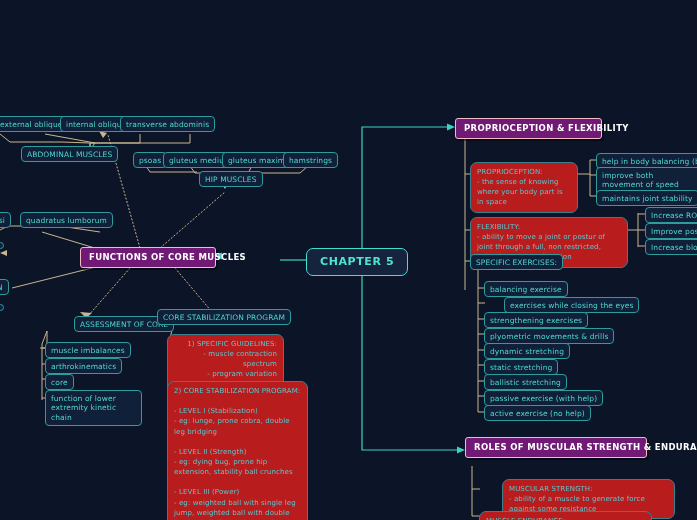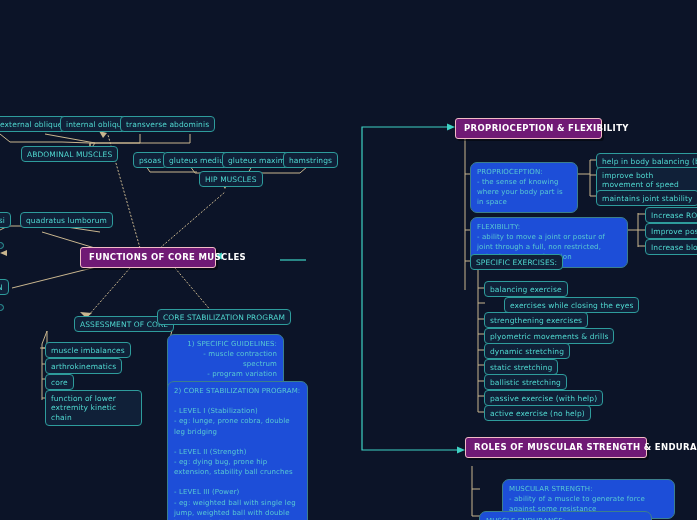--- a/index.html
+++ b/index.html
@@ -50,21 +50,21 @@
     letter-spacing:.35px;
     text-align:center;
     padding:4px 8px;
     box-shadow:2px 2px 0 rgba(0,0,0,.45);
   }
 
   
   .detail{
     border:1px solid #3c7f8c;
     border-radius:7px;
-    background:#1d4ed8;
+    background:#b91c1c;
     color:#58c8d2;
     font-size:7px;
     line-height:1.45;
     padding:4px 6px;
     white-space:pre-line;
   }
 
   .pill{
     border:1px solid #2e9c9c;
     border-radius:4px;
@@ -161,20 +161,21 @@
       <polygon points="214,256 222,252.5 222,259.5"></polygon>
     </g>
     <g fill="#c9b68f">
       <polygon points="107,133 99,131 103,138"></polygon>
       <polygon points="228,183 220,181 225,189"></polygon>
       <polygon points="86,318 80,312 92,313"></polygon>
       <polygon points="0,253 7,250 7,256"></polygon>
     </g>
   </svg>
 
+  <div class="node chapter" style="left:306px;top:248px;">CHAPTER 5</div>
 
   <div class="node redbox" style="left:80px;top:247px;width:136px;">FUNCTIONS OF CORE MUSCLES</div>
 
   <div class="node pill" style="left:-6px;top:116px;">external oblique</div>
   <div class="node pill" style="left:60px;top:116px;">internal oblique</div>
   <div class="node pill" style="left:120px;top:116px;">transverse abdominis</div>
   <div class="node pill" style="left:21px;top:146px;">ABDOMINAL MUSCLES</div>
 
   <div class="node pill" style="left:133px;top:152px;">psoas</div>
   <div class="node pill" style="left:163px;top:152px;">gluteus medius</div>

